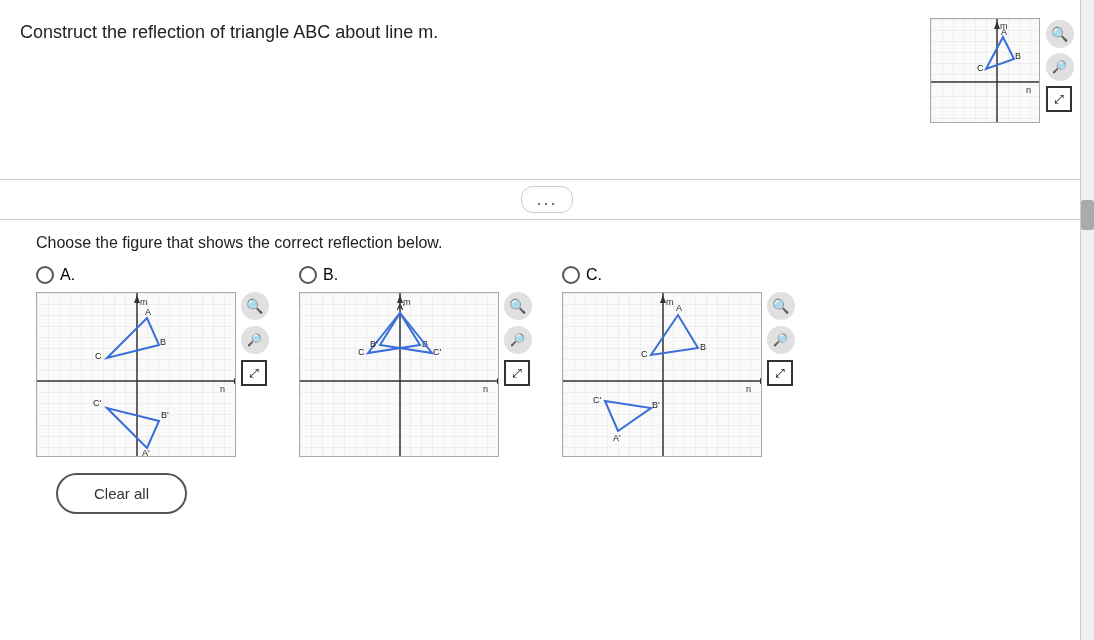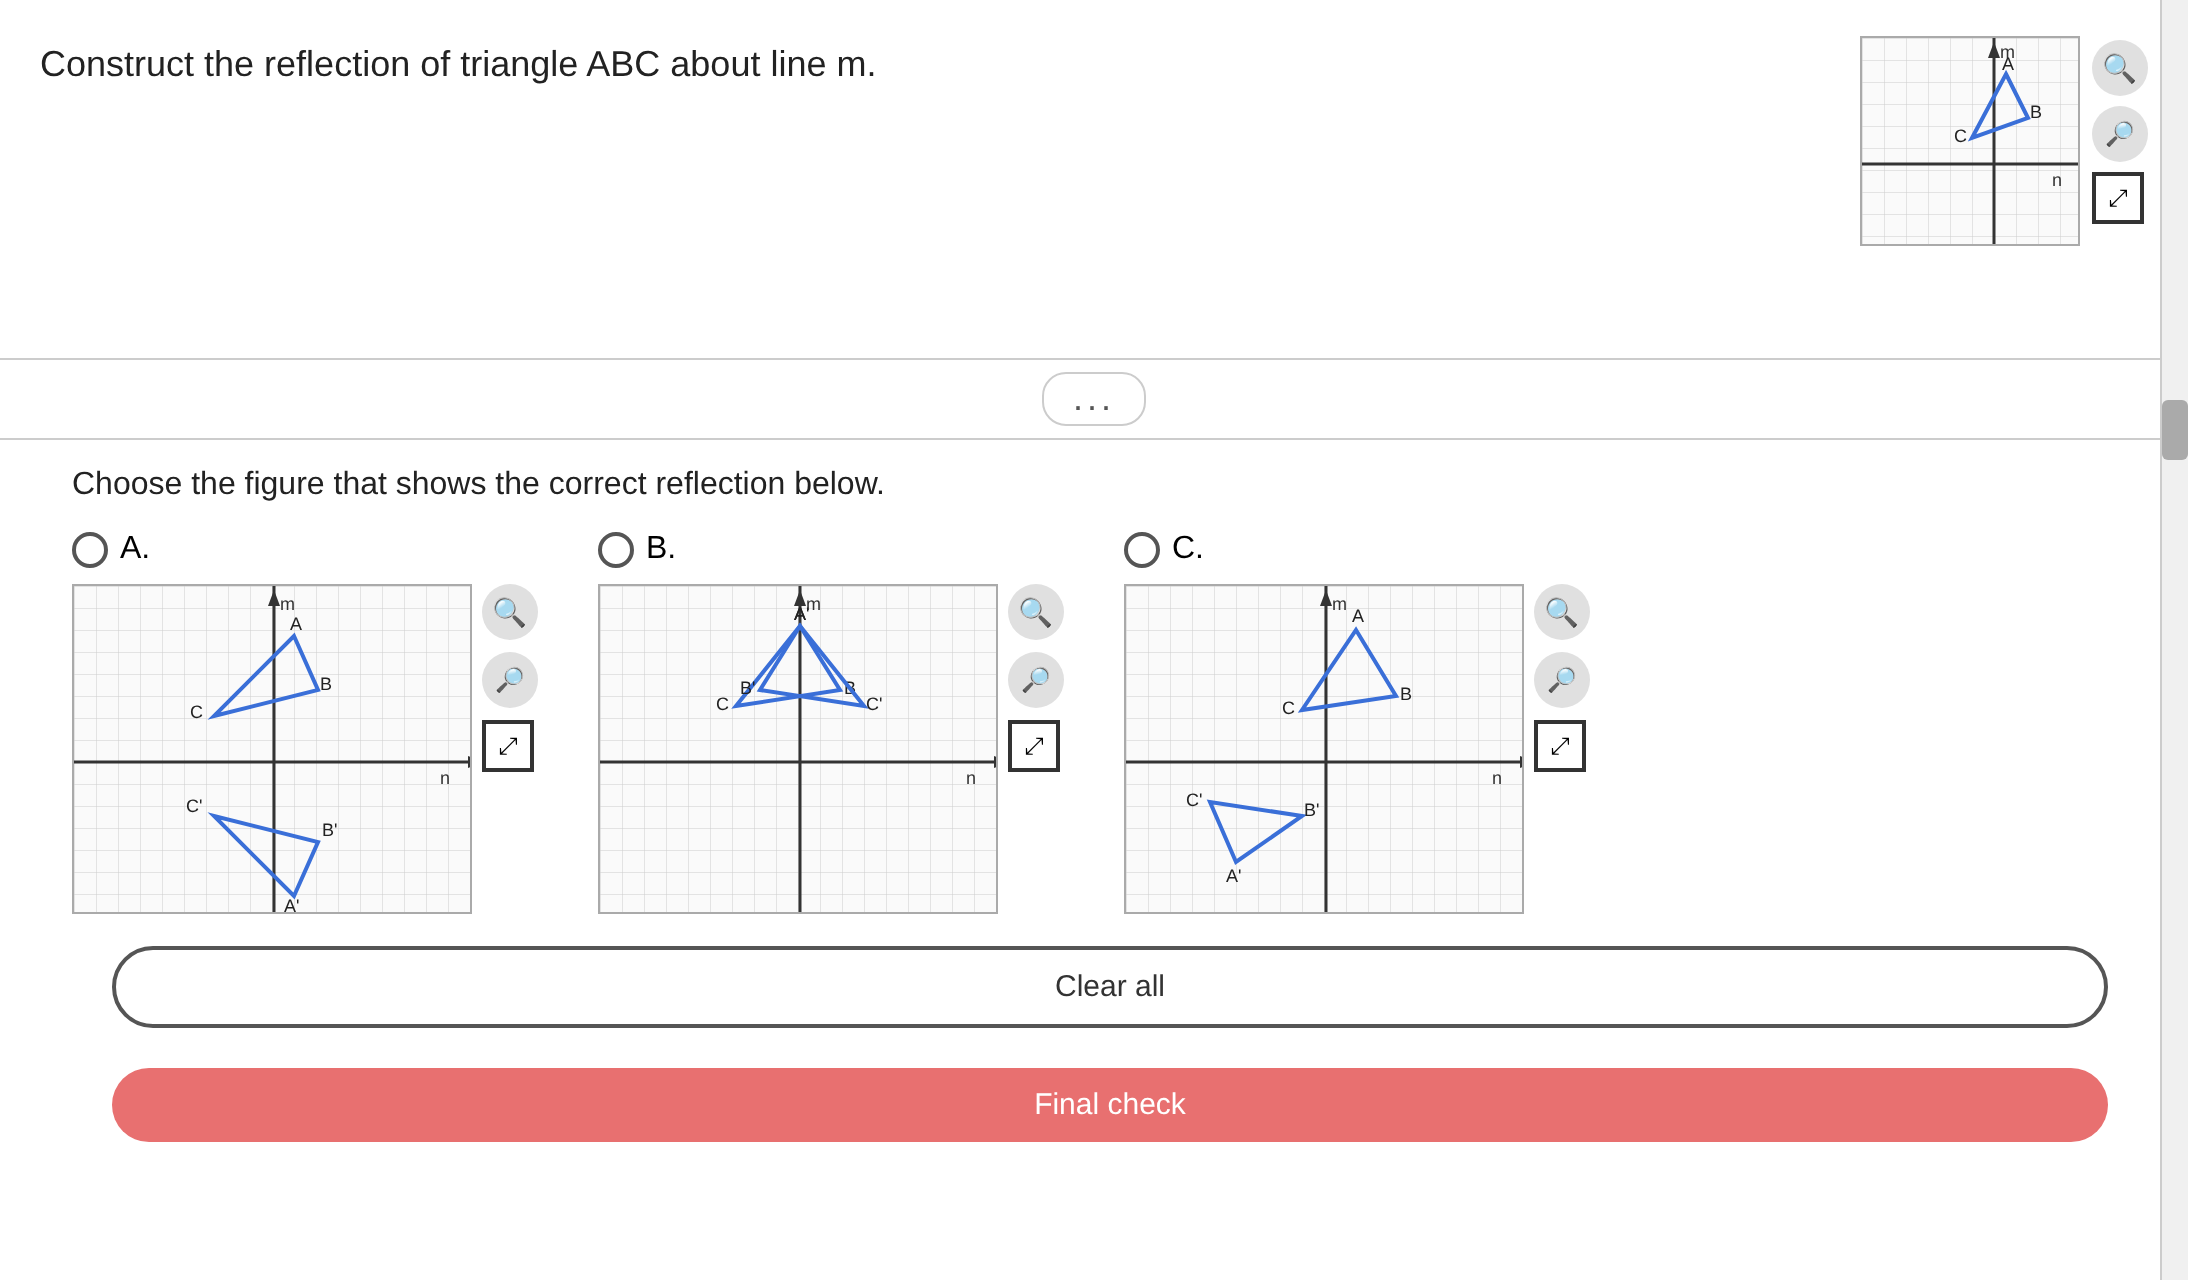--- a/index.html
+++ b/index.html
@@ -156,21 +156,20 @@
       position: absolute;
       top: 200px;
     }
 
     .bottom-buttons {
       display: flex;
       justify-content: space-between;
       gap: 20px;
       margin-top: 16px;
       padding: 0 20px;
-      flex-direction: column;
     }
 
     .clear-btn {
       padding: 10px 36px;
       border-radius: 24px;
       border: 2px solid #555;
       background: white;
       font-size: 15px;
       cursor: pointer;
       color: #333;
@@ -361,20 +360,19 @@
           <button class="icon-btn" style="background:#e0e0e0;font-size:12px;">🔎</button>
           <button class="expand-btn">⤢</button>
         </div>
       </div>
     </div>
 
   </div>
 
   <div class="bottom-buttons">
     <button class="clear-btn">Clear all</button>
-    <button class="final-check-btn">Final check</button>
   </div>
 
 </div>
 
 <div class="scrollbar-area">
   <div class="scrollbar-thumb"></div>
 </div>
 
 </body></html>

